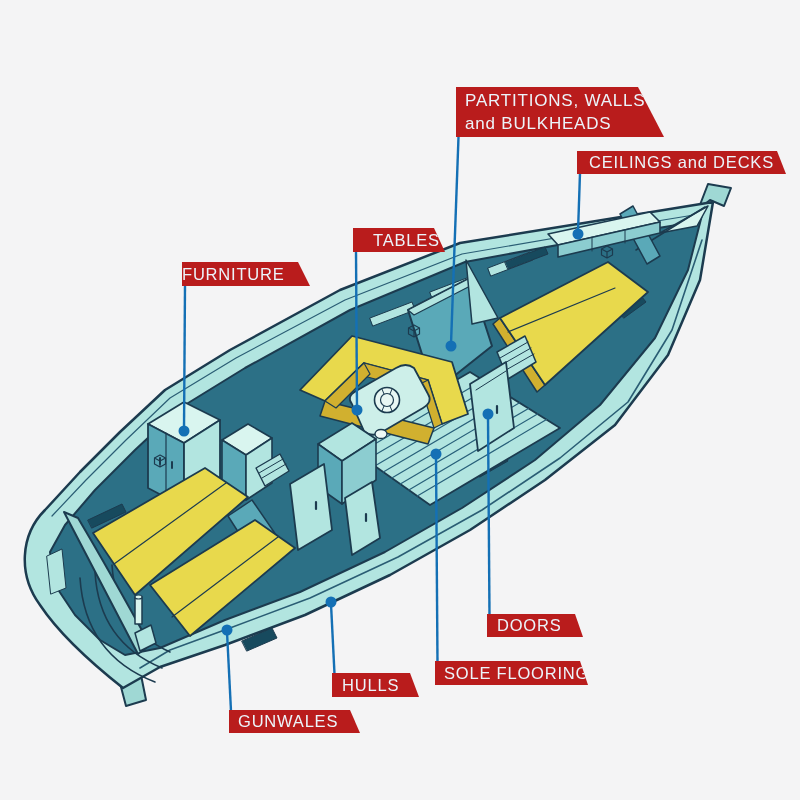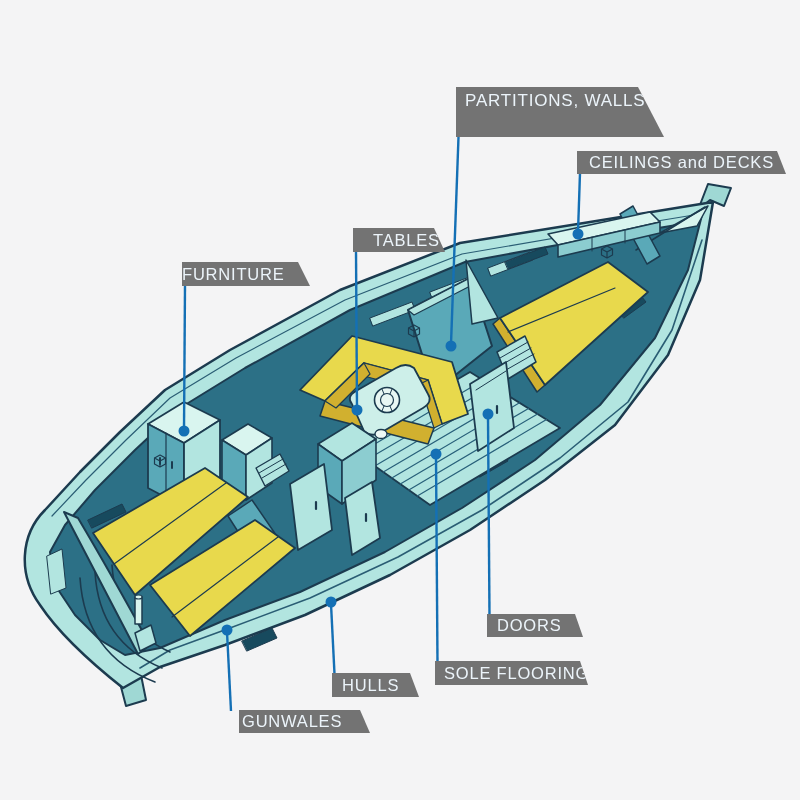--- a/index.html
+++ b/index.html
@@ -5,21 +5,21 @@
   html,body{margin:0;padding:0;}
   body{
     width:800px;height:800px;position:relative;overflow:hidden;
     background:#f4f4f5;
     font-family:"Liberation Sans", sans-serif;
   }
   #stage{position:absolute;left:0;top:0;width:800px;height:800px;}
   svg{position:absolute;left:0;top:0;}
   .banner{
     position:absolute;
-    background:#737373;
+    background:#b91c1c;
     color:#ecf4fa;
     font-size:16.5px;
     letter-spacing:0.8px;
     white-space:nowrap;
     clip-path:polygon(0 0, calc(100% - var(--slant)) 0, 100% 100%, 0 100%);
     display:flex;align-items:center;
     box-sizing:border-box;
   }
   .banner.two-line{display:block;}
   .banner.two-line .ln{display:block;line-height:23px;}
@@ -198,20 +198,21 @@
     <circle cx="184" cy="431" r="5.5"></circle>
     <circle cx="488" cy="414" r="5.5"></circle>
     <circle cx="436" cy="454" r="5.5"></circle>
     <circle cx="331" cy="602" r="5.5"></circle>
     <circle cx="227" cy="630" r="5.5"></circle>
   </g>
 </svg>
 
 <div class="banner two-line" style="left:456px;top:87px;width:208px;height:50px;--slant:26px;padding:2px 0 0 9px;font-size:17px;">
   <span class="ln">PARTITIONS, WALLS</span>
+  <span class="ln">and BULKHEADS</span>
 </div>
 
 <div class="banner" style="left:577px;top:151px;width:209px;height:23px;--slant:9px;padding-left:12px;">
       <span>CEILINGS and DECKS</span>
     </div>
 
 <div class="banner" style="left:353px;top:228px;width:92px;height:24px;--slant:11px;padding-left:20px;">
       <span>TABLES</span>
     </div>
 
@@ -224,17 +225,17 @@
     </div>
 
 <div class="banner" style="left:435px;top:661px;width:153px;height:24px;--slant:8px;padding-left:9px;">
       <span>SOLE FLOORING</span>
     </div>
 
 <div class="banner" style="left:332px;top:673px;width:87px;height:24px;--slant:9px;padding-left:10px;">
       <span>HULLS</span>
     </div>
 
-<div class="banner" style="left:239px;top:710px;width:131px;height:23px;--slant:10px;padding-left:3px;">
+<div class="banner" style="left:229px;top:710px;width:131px;height:23px;--slant:10px;padding-left:9px;">
       <span>GUNWALES</span>
     </div>
 
 </div>
 
 </body></html>

